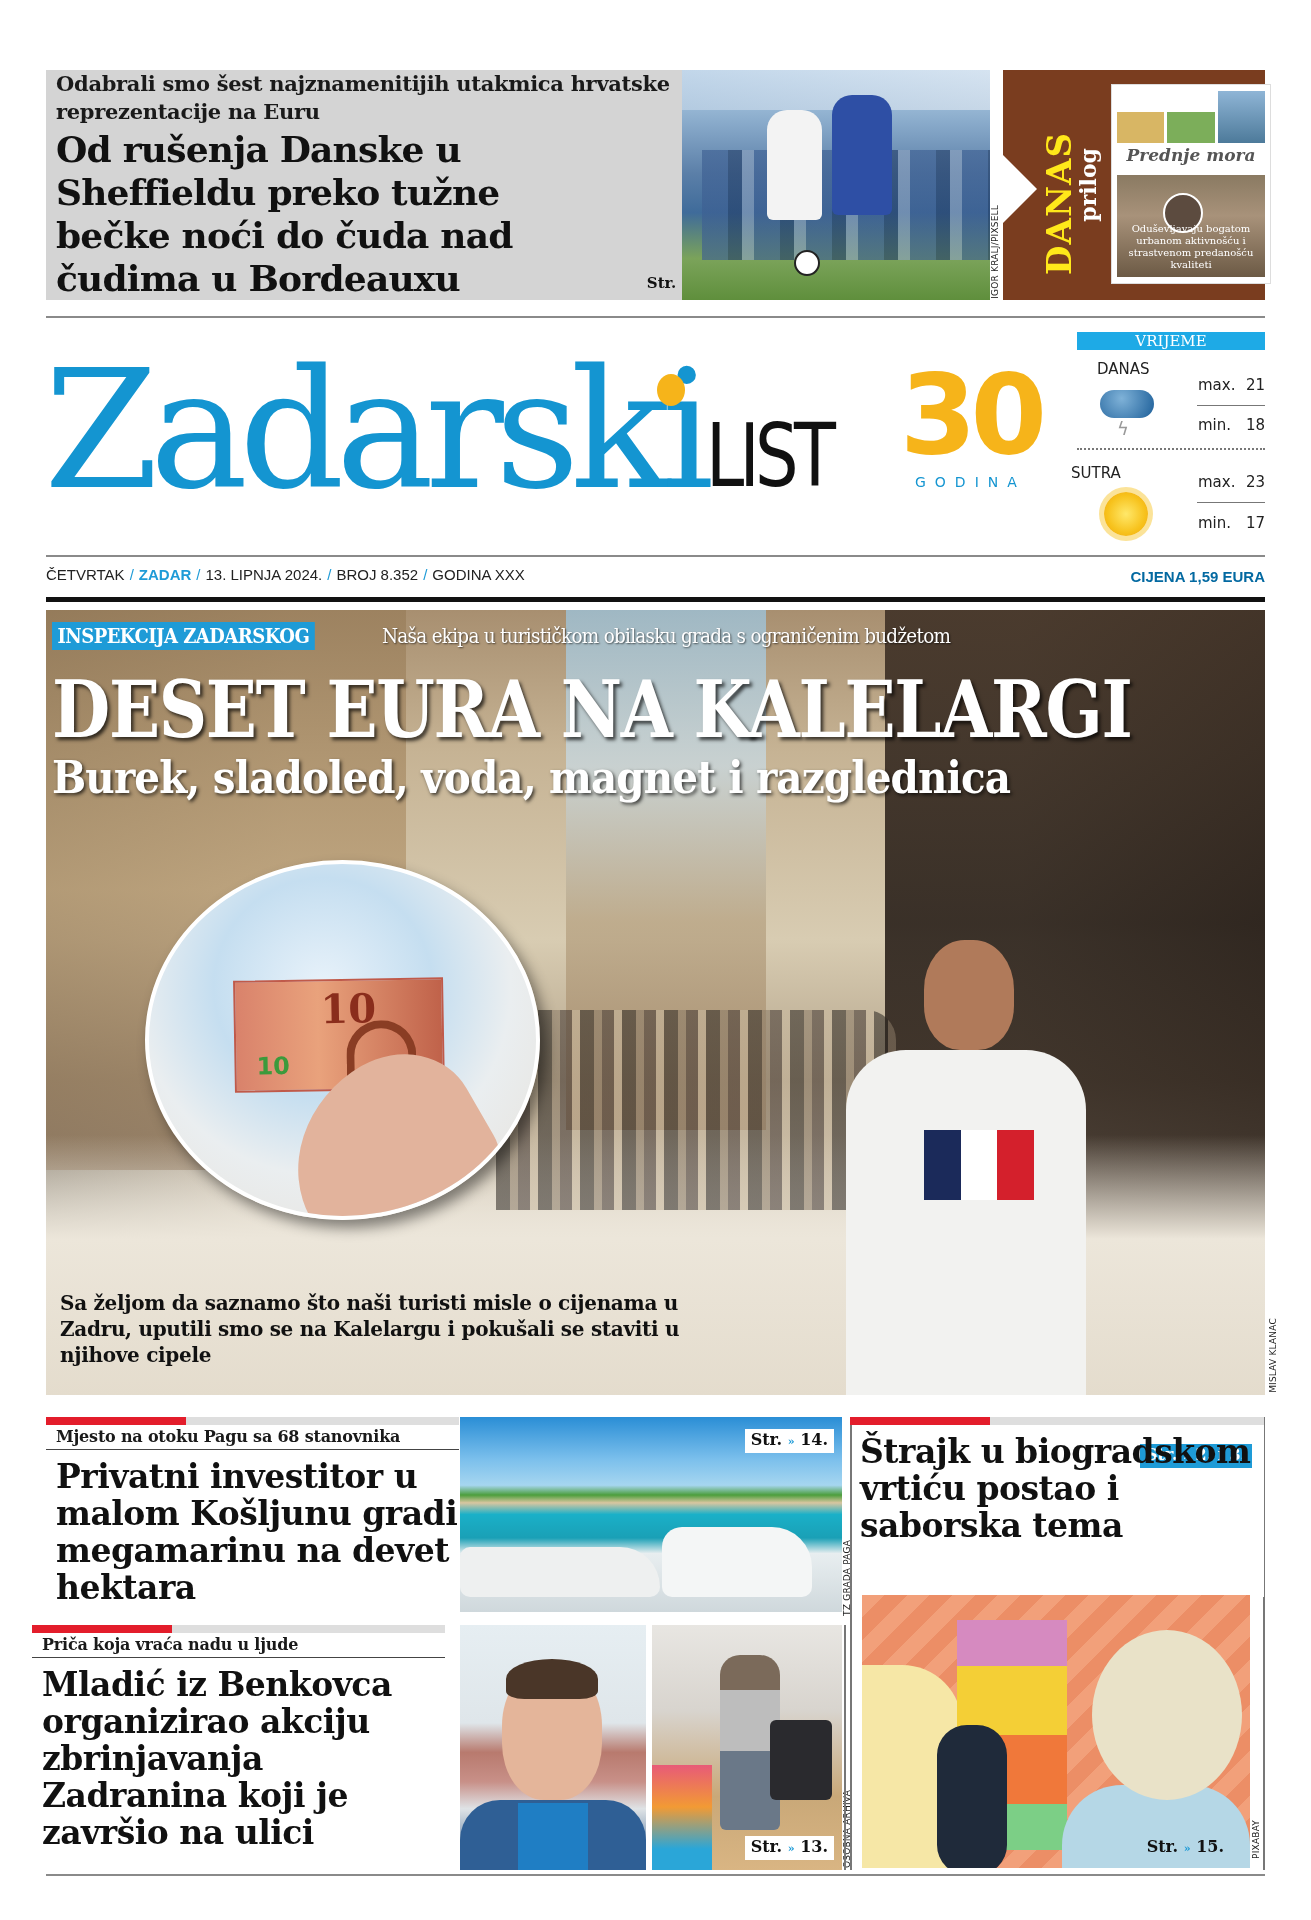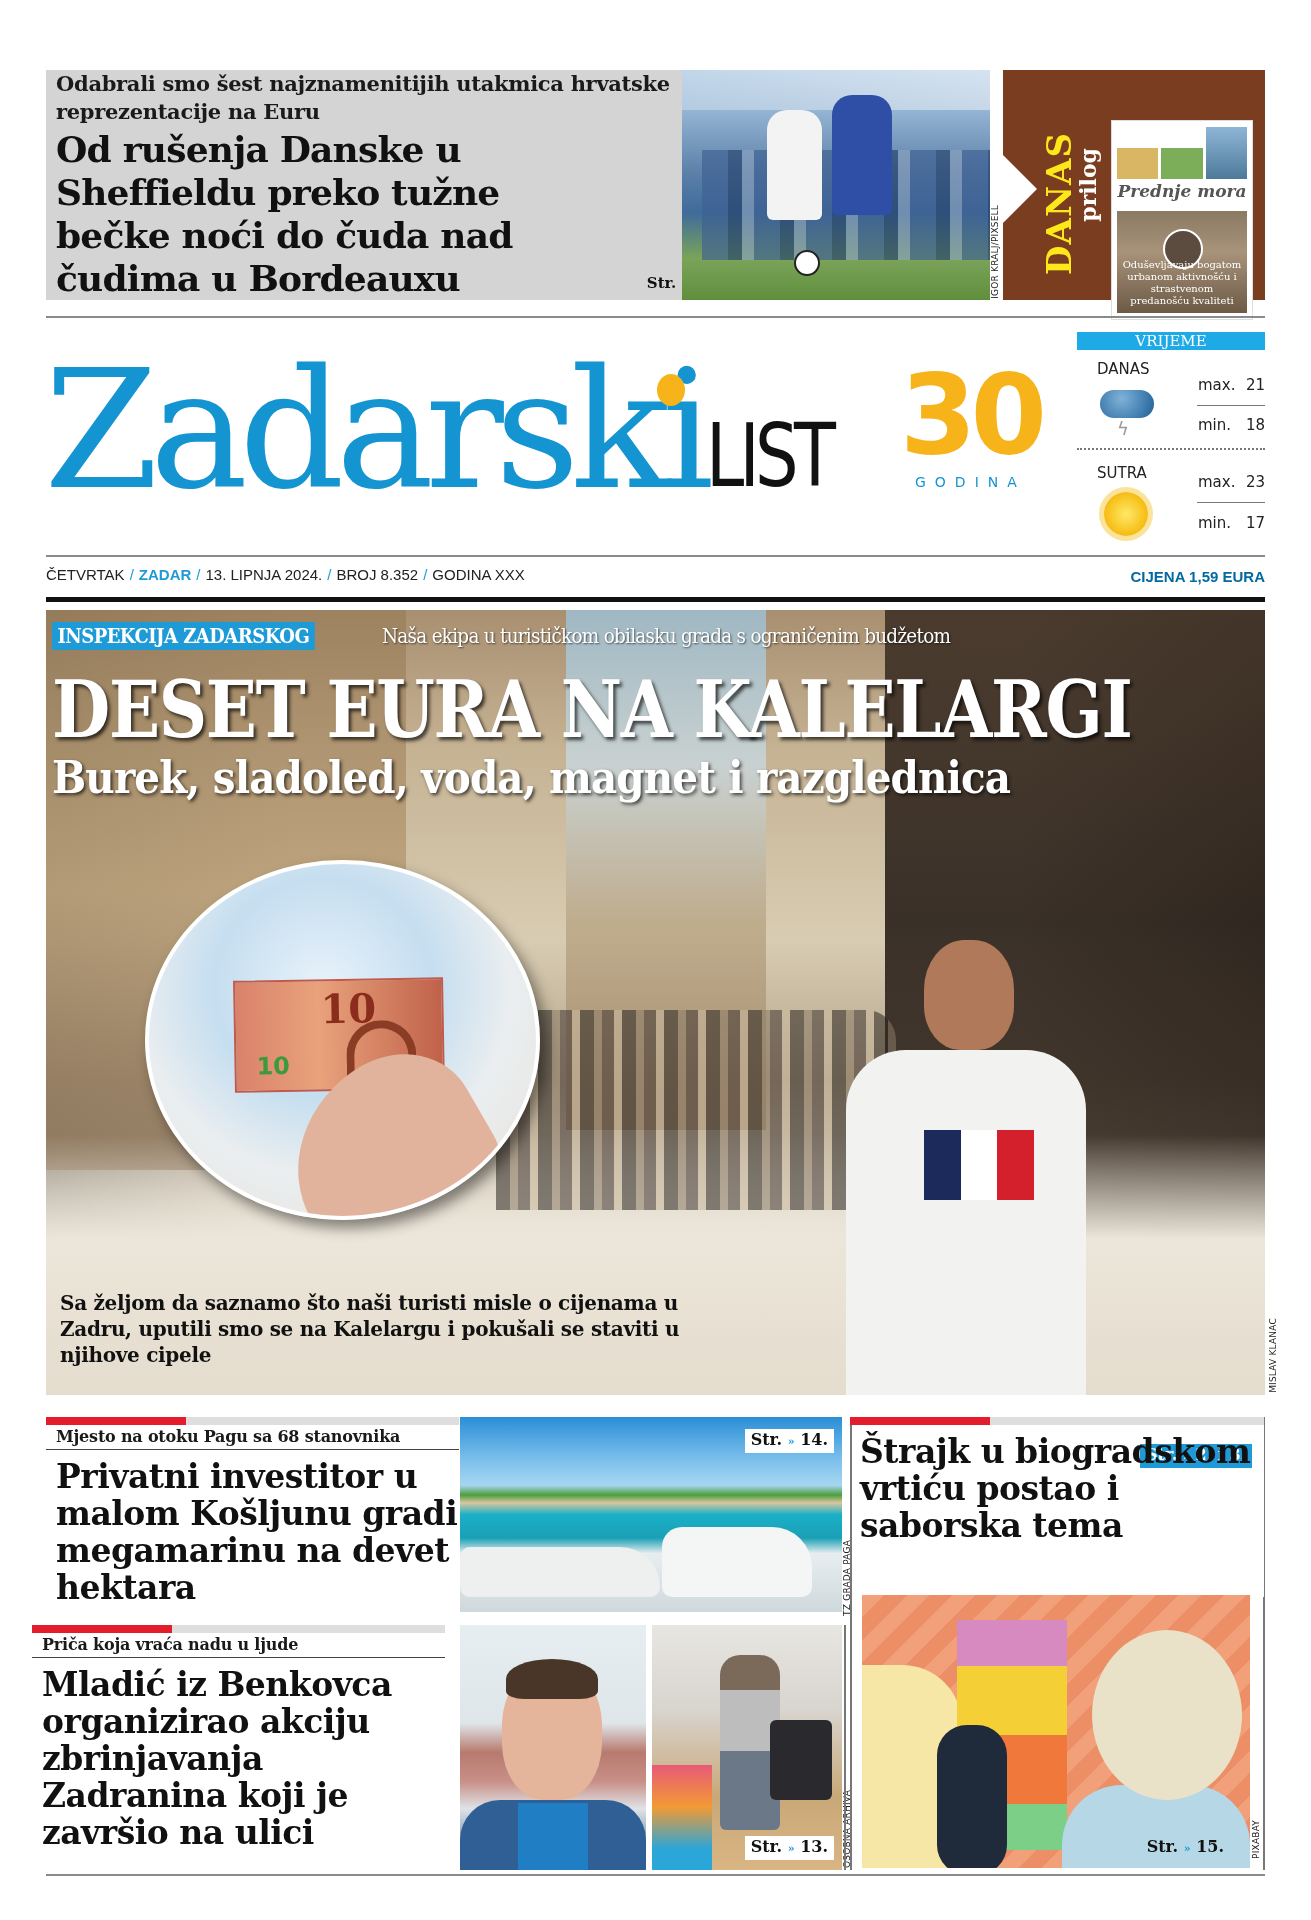--- a/index.html
+++ b/index.html
@@ -15,21 +15,21 @@
   .arrow { color: #1e9bd7; font-size: 11px; }
 
   .sport-photo { left: 682px; top: 70px; width: 308px; height: 230px; overflow: hidden;
     background: linear-gradient(180deg, #b9d3ea 0%, #8fb0cf 20%, #5b7fa8 45%, #3f6b9a 62%, #7ba35a 82%, #5f8f3c 100%); }
   .credit-v { position: absolute; font: 9px "DejaVu Sans", sans-serif; color: #222; writing-mode: vertical-rl; transform: rotate(180deg); letter-spacing: 0.2px; }
 
   .supp { left: 1003px; top: 70px; width: 262px; height: 230px; background: #7a3d1f; }
   .supp .tri { position: absolute; left: 0; top: 85px; width: 0; height: 0; border-top: 34px solid transparent; border-bottom: 34px solid transparent; border-left: 34px solid #ffffff; }
   .supp .danas { position: absolute; left: 36px; top: 62px; writing-mode: vertical-rl; transform: rotate(180deg); font: bold 34px "DejaVu Serif", serif; color: #ffe81a; letter-spacing: 1px; }
   .supp .prilog { position: absolute; left: 72px; top: 78px; writing-mode: vertical-rl; transform: rotate(180deg); font: bold 22px "DejaVu Serif", serif; color: #ffffff; }
-  .supp .cover { position: absolute; left: 108px; top: 14px; width: 142px; height: 200px; background: #fff; border: 1px solid #ddd; margin-top: 36px; }
+  .supp .cover { position: absolute; left: 108px; top: 14px; width: 160px; height: 200px; background: #fff; border: 1px solid #ddd; }
   .cover .thumbs { position: absolute; left: 5px; top: 6px; right: 5px; height: 52px; display: flex; gap: 3px; }
   .cover .thumbs div { flex: 1; }
   .cover .mast { position: absolute; left: 5px; right: 5px; top: 60px; height: 24px; font: italic bold 17px "DejaVu Serif", serif; color: #555; text-align: center; }
   .cover .bigpic { position: absolute; left: 5px; right: 5px; top: 90px; bottom: 6px; background: linear-gradient(180deg, #8a7a62 0%, #a8927a 40%, #6c5a45 100%); }
   .cover .bigpic .circle { position: absolute; left: 46px; top: 18px; width: 40px; height: 40px; border-radius: 50%; border: 2px solid #fff; background: #5c4b3f; }
   .cover .bigpic .cap { position: absolute; left: 4px; right: 4px; bottom: 6px; font: 10px/12px "DejaVu Serif", serif; color: #fff; text-align: center; }
 
   .hr-thin { left: 46px; width: 1219px; height: 2px; background: #8a8a8a; }
 
   
@@ -178,21 +178,21 @@
 <div class="abs wx-day" style="left:1097px;top:360px;">DANAS</div>
 <div class="abs" style="left:1100px;top:390px;width:54px;height:28px;border-radius:16px;background:radial-gradient(circle at 40% 30%,#7fb2d8,#1d5f99);"></div>
 <div class="abs" style="left:1117px;top:418px;font:18px 'DejaVu Sans',sans-serif;color:#999;">ϟ</div>
 <div class="abs wx-val" style="left:1198px;top:376px;">max.</div>
 <div class="abs wx-val" style="left:1246px;top:376px;">21</div>
 <div class="abs wx-line" style="left:1197px;top:405px;width:68px;"></div>
 <div class="abs wx-val" style="left:1198px;top:416px;">min.</div>
 <div class="abs wx-val" style="left:1246px;top:416px;">18</div>
 <div class="abs wx-dots" style="left:1077px;top:448px;width:188px;"></div>
 
-<div class="abs wx-day" style="left:1097px;top:464px;">SUTRA</div>
+<div class="abs wx-day" style="left:1071px;top:464px;">SUTRA</div>
 <div class="abs" style="left:1104px;top:492px;width:44px;height:44px;border-radius:50%;background:radial-gradient(circle,#ffe86a 0%,#f7c21c 60%,#f0a30e 100%);box-shadow:0 0 0 5px rgba(247,194,28,0.45);"></div>
 <div class="abs wx-val" style="left:1198px;top:473px;">max.</div>
 <div class="abs wx-val" style="left:1246px;top:473px;">23</div>
 <div class="abs wx-line" style="left:1197px;top:502px;width:68px;"></div>
 <div class="abs wx-val" style="left:1198px;top:514px;">min.</div>
 <div class="abs wx-val" style="left:1246px;top:514px;text-align:right;">17</div>
 
 <div class="abs hr-thin" style="top:555px;"></div>
 
 <div class="abs info">

